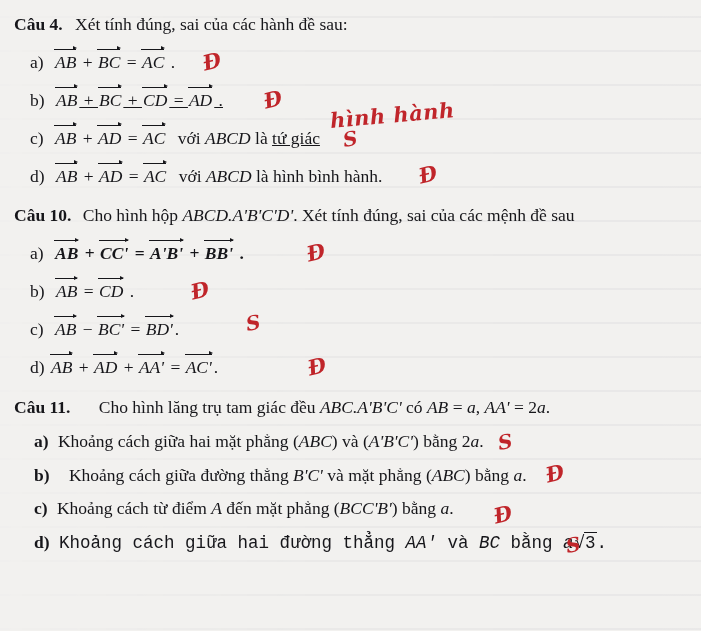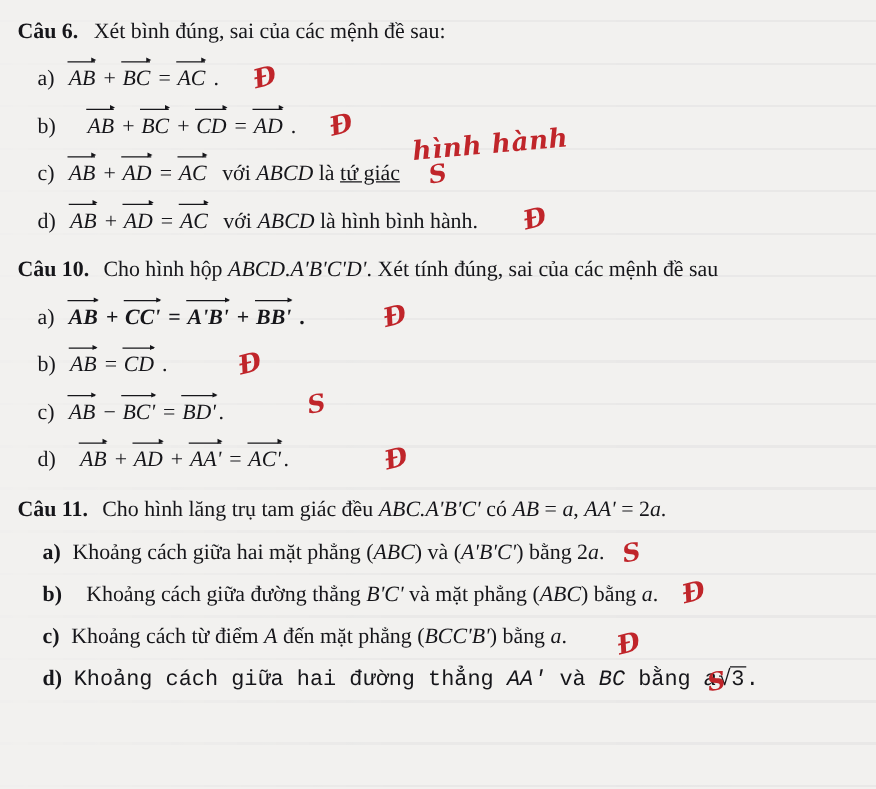--- a/index.html
+++ b/index.html
@@ -110,37 +110,37 @@
   }
 </style>
 </head>
 <body>
 
 <div class="page-bleed"></div>
 
 <div class="sheet">
 
   <div class="line blk">
-    <span class="q-head">Câu 6.</span>
-    <span style="margin-left:8px;">Xét bình đúng, sai của các mệnh đề sau:</span>
+    <span class="q-head">Câu 4.</span>
+    <span style="margin-left:8px;">Xét tính đúng, sai của các hành đề sau:</span>
   </div>
 
   <div class="line indent-a blk">
     <span>a)</span>
     <span style="margin-left:6px;">
       <span class="vec">AB</span> +
       <span class="vec">BC</span> =
       <span class="vec">AC</span> .
     </span>
     <span class="pen pen-d" style="left:189px; top:-1px;">Đ</span>
   </div>
 
   <div class="line indent-a blk">
     <span>b)</span>
-    <span style="margin-left:20px;">
+    <span style="margin-left:6px;text-decoration:underline;">
       <span class="vec">AB</span> +
       <span class="vec">BC</span> +
       <span class="vec">CD</span> =
       <span class="vec">AD</span> .
     </span>
     <span class="pen pen-d" style="left:250px; top:-1px;">Đ</span>
   </div>
 
   <div class="line indent-a blk">
     <span>c)</span>
@@ -196,32 +196,32 @@
     <span style="margin-left:6px;">
       <span class="vec">AB</span> −
       <span class="vec">BC'</span> =
       <span class="vec">BD'</span>.
     </span>
     <span class="pen pen-s" style="left:232px; top:-7px;">S</span>
   </div>
 
   <div class="line indent-a blk">
     <span>d)</span>
-    <span style="margin-left:14px;">
+    <span style="margin-left:1px;">
       <span class="vec">AB</span> +
       <span class="vec">AD</span> +
       <span class="vec">AA'</span> =
       <span class="vec">AC'</span>.
     </span>
     <span class="pen pen-d" style="left:294px; top:-1px;">Đ</span>
   </div>
 
   <div class="line blk-sm" style="margin-top:18px;">
     <span class="q-head">Câu 11.</span>
-    <span style="margin-left:7px;">Cho hình lăng trụ tam giác đều <span class="it">ABC.A'B'C'</span> có <span class="it">AB</span> = <span class="it">a</span>, <span class="it">AA'</span> = 2<span class="it">a</span>.</span>
+    <span style="margin-left:24px;">Cho hình lăng trụ tam giác đều <span class="it">ABC.A'B'C'</span> có <span class="it">AB</span> = <span class="it">a</span>, <span class="it">AA'</span> = 2<span class="it">a</span>.</span>
   </div>
 
   <div class="line indent-b blk-sm">
     <span class="bold">a)</span>
     <span style="margin-left:5px;">Khoảng cách giữa hai mặt phẳng (<span class="it">ABC</span>) và (<span class="it">A'B'C'</span>) bằng 2<span class="it">a</span>.</span>
     <span class="pen pen-s" style="left:484px; top:0px;">S</span>
   </div>
 
   <div class="line indent-b blk-sm">
     <span class="bold">b)</span>

